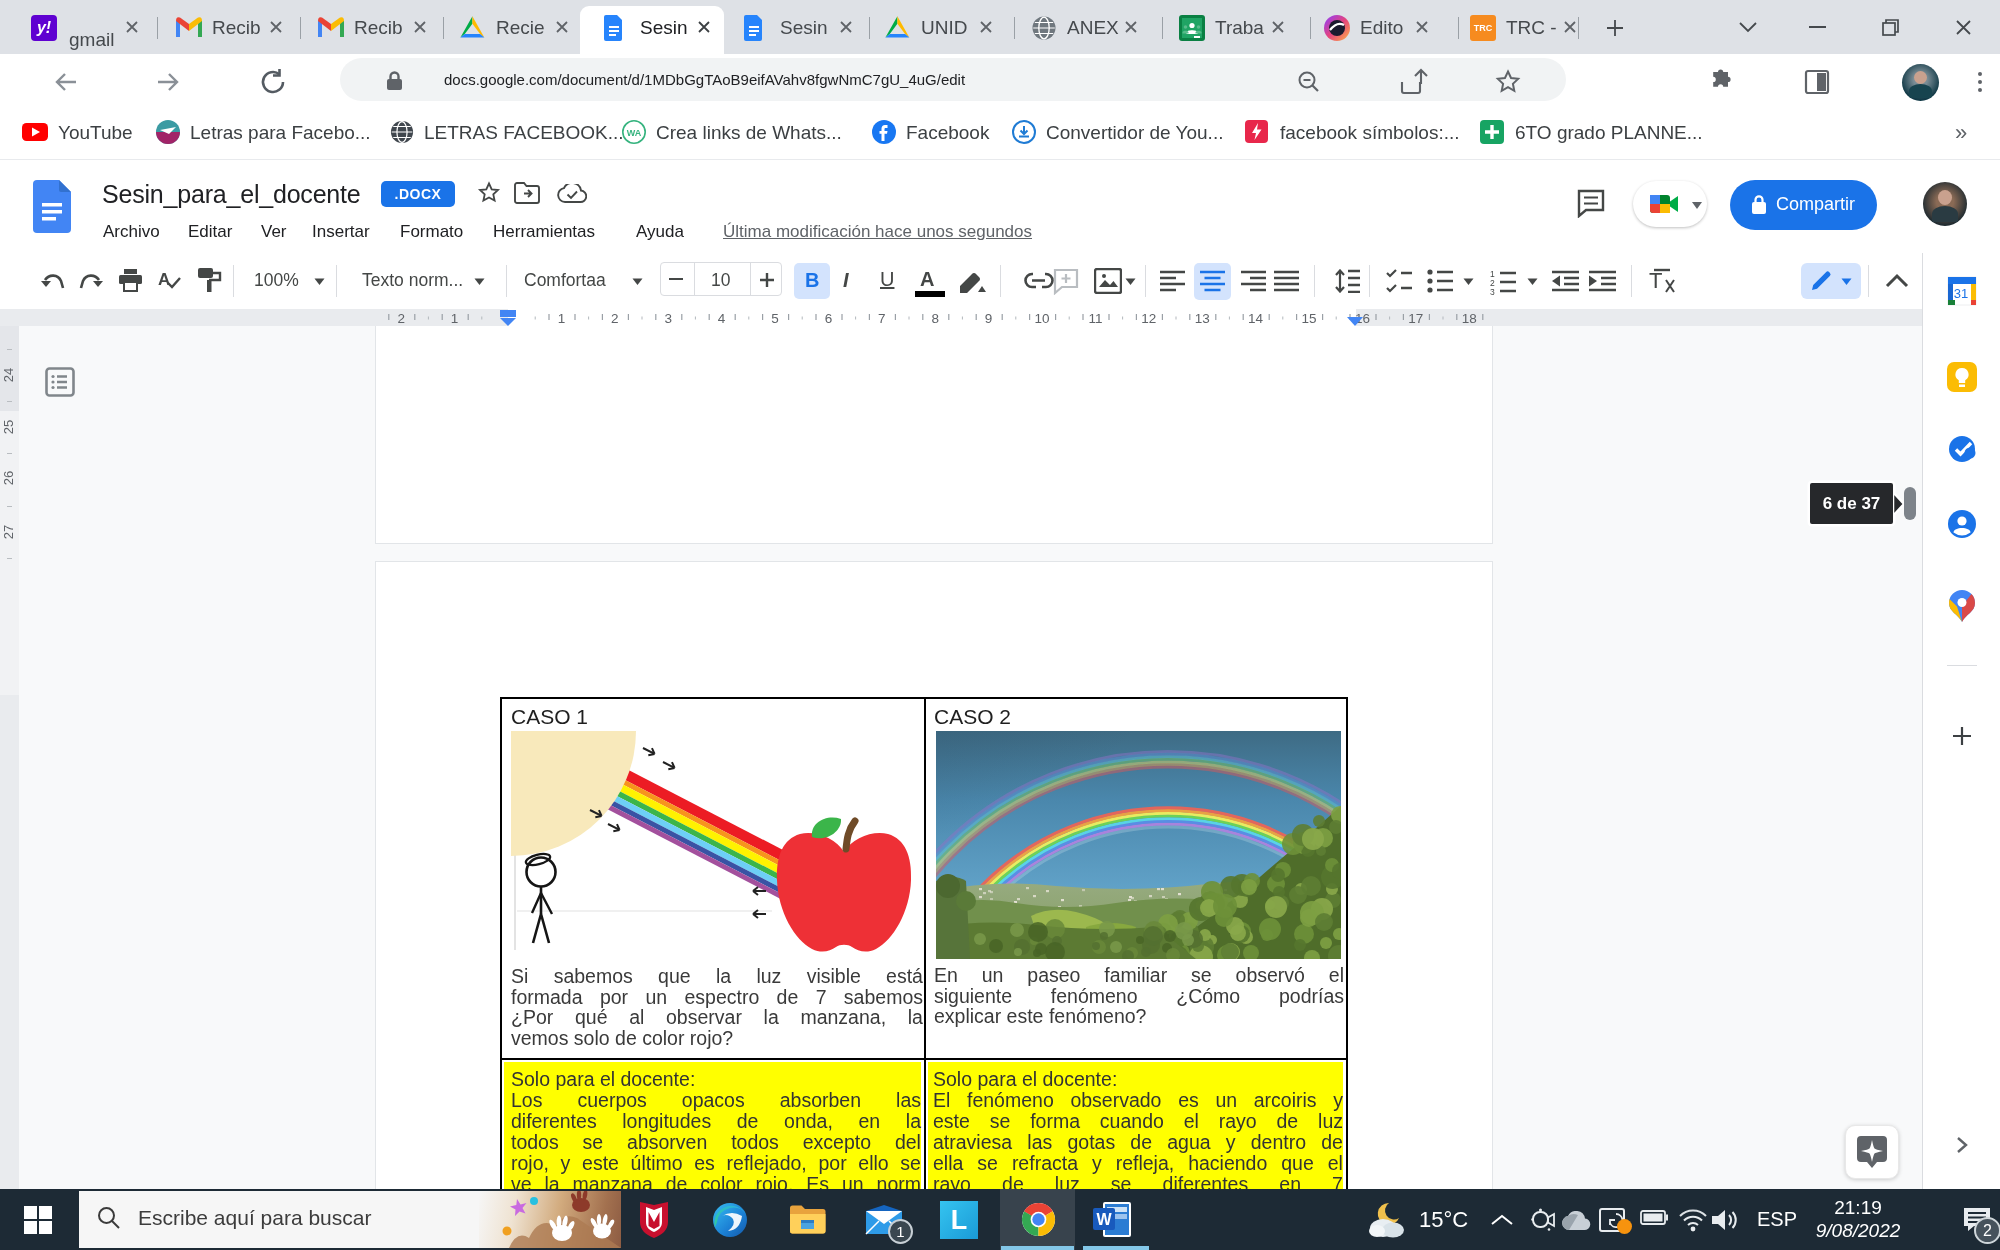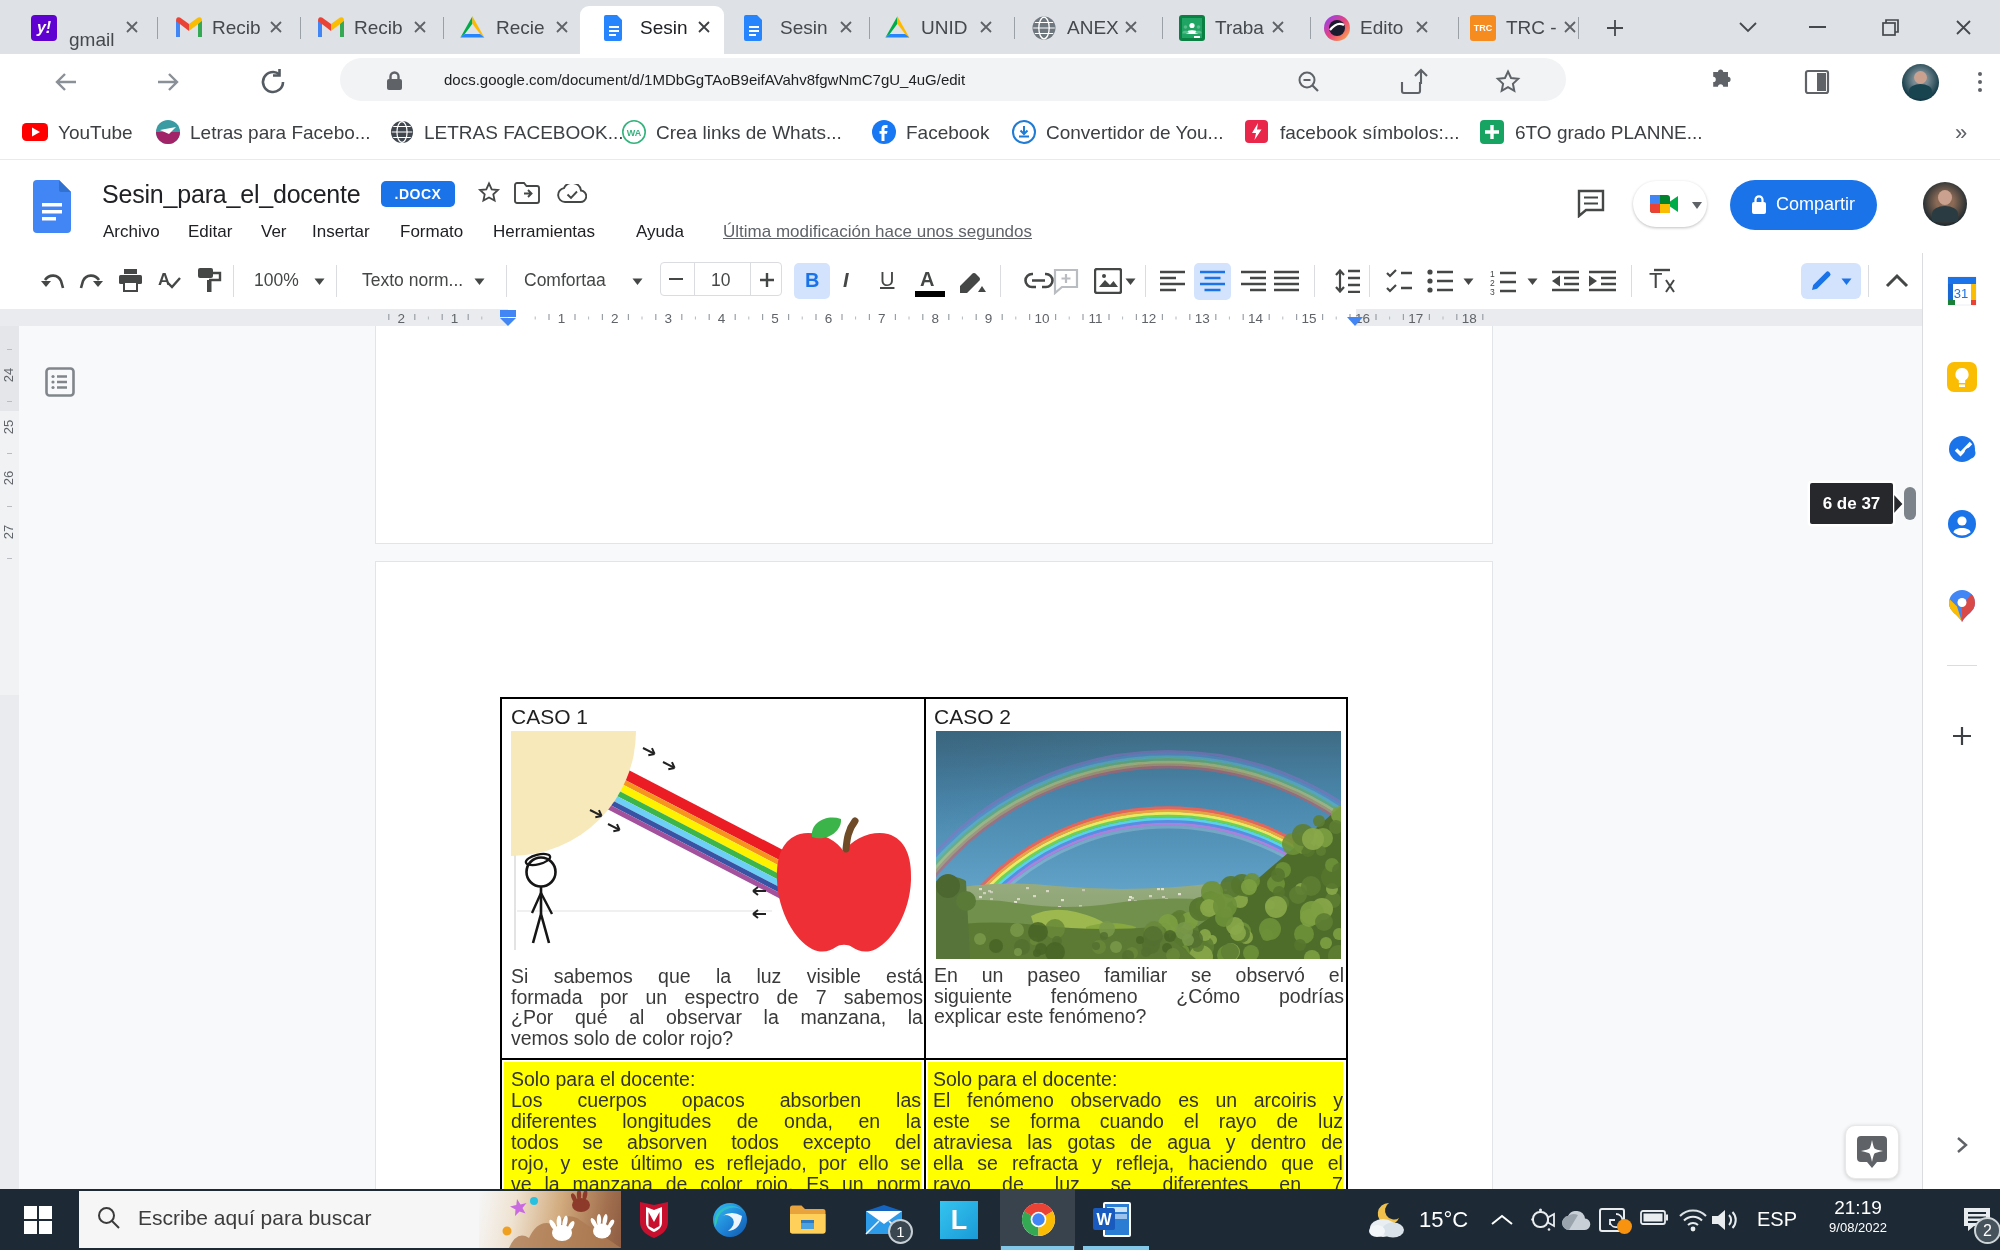--- a/index.html
+++ b/index.html
@@ -1425,21 +1425,21 @@
       </svg>
     </div>
   <div class="abs" style="left:1710px;top:18px;">
       <svg width="30" height="26" viewBox="0 0 30 26">
         <polygon points="2,9 8,9 15,3 15,23 8,17 2,17" fill="#e8ecef"></polygon>
         <path d="M19 8 a7 7 0 0 1 0 10 M22.5 5 a11.5 11.5 0 0 1 0 16" fill="none" stroke="#e8ecef" stroke-width="2"></path>
       </svg>
     </div>
   <div class="abs" style="left:1757px;top:19px;font-size:20px;color:#fff;">ESP</div>
   <div class="abs" style="left:1808px;top:8px;width:100px;font-size:19px;color:#fff;text-align:center;">21:19</div>
-  <div class="abs" style="left:1808px;top:31px;width:100px;font-size:13px;color:#fff;text-align:center;">9/08/2022</div>
+  <div class="abs" style="left:1808px;top:31px;width:100px;font-size:19px;color:#fff;text-align:center;font-style:italic;">9/08/2022</div>
   <div class="abs" style="left:1962px;top:17px;">
       <svg width="30" height="27" viewBox="0 0 30 27">
         <path d="M2 2 h26 v18 h-16 l-6 5 v-5 H2z" fill="#e8ecef"></path>
         <path d="M6 7 h18 M6 11.5 h18 M6 16 h10" stroke="#1d2a35" stroke-width="1.8"></path>
       </svg>
     </div>
   <div class="abs" style="left:1974px;top:28px;width:27px;height:27px;border-radius:50%;background:#46525c;border:2px solid #cfd6da;color:#fff;font-size:16px;text-align:center;line-height:23px;">2</div>
   </div>
 
 </body></html>

